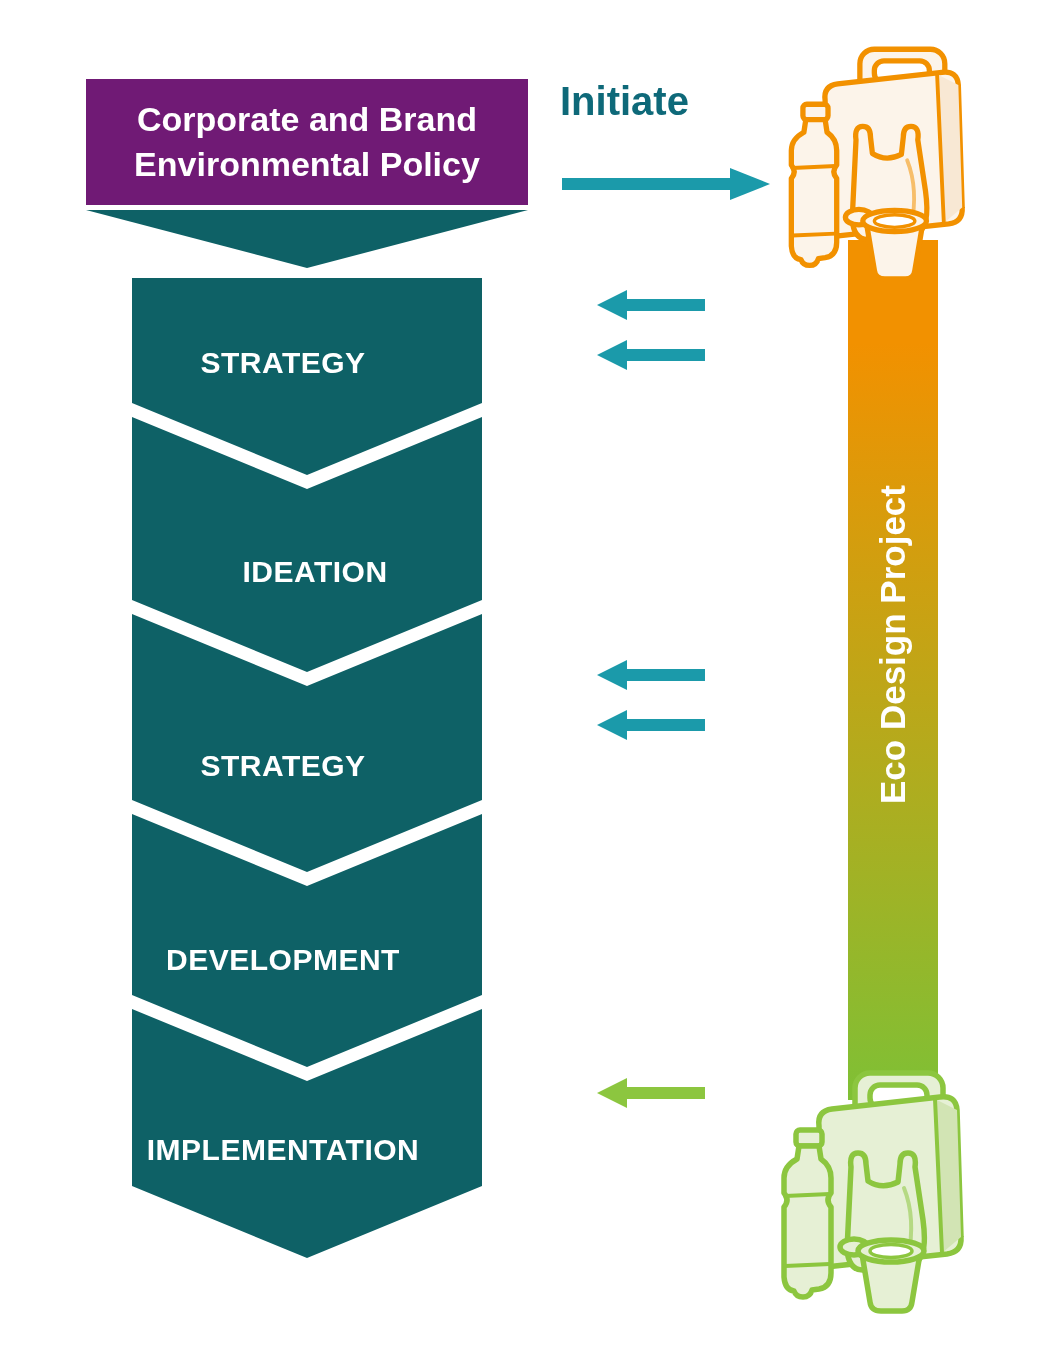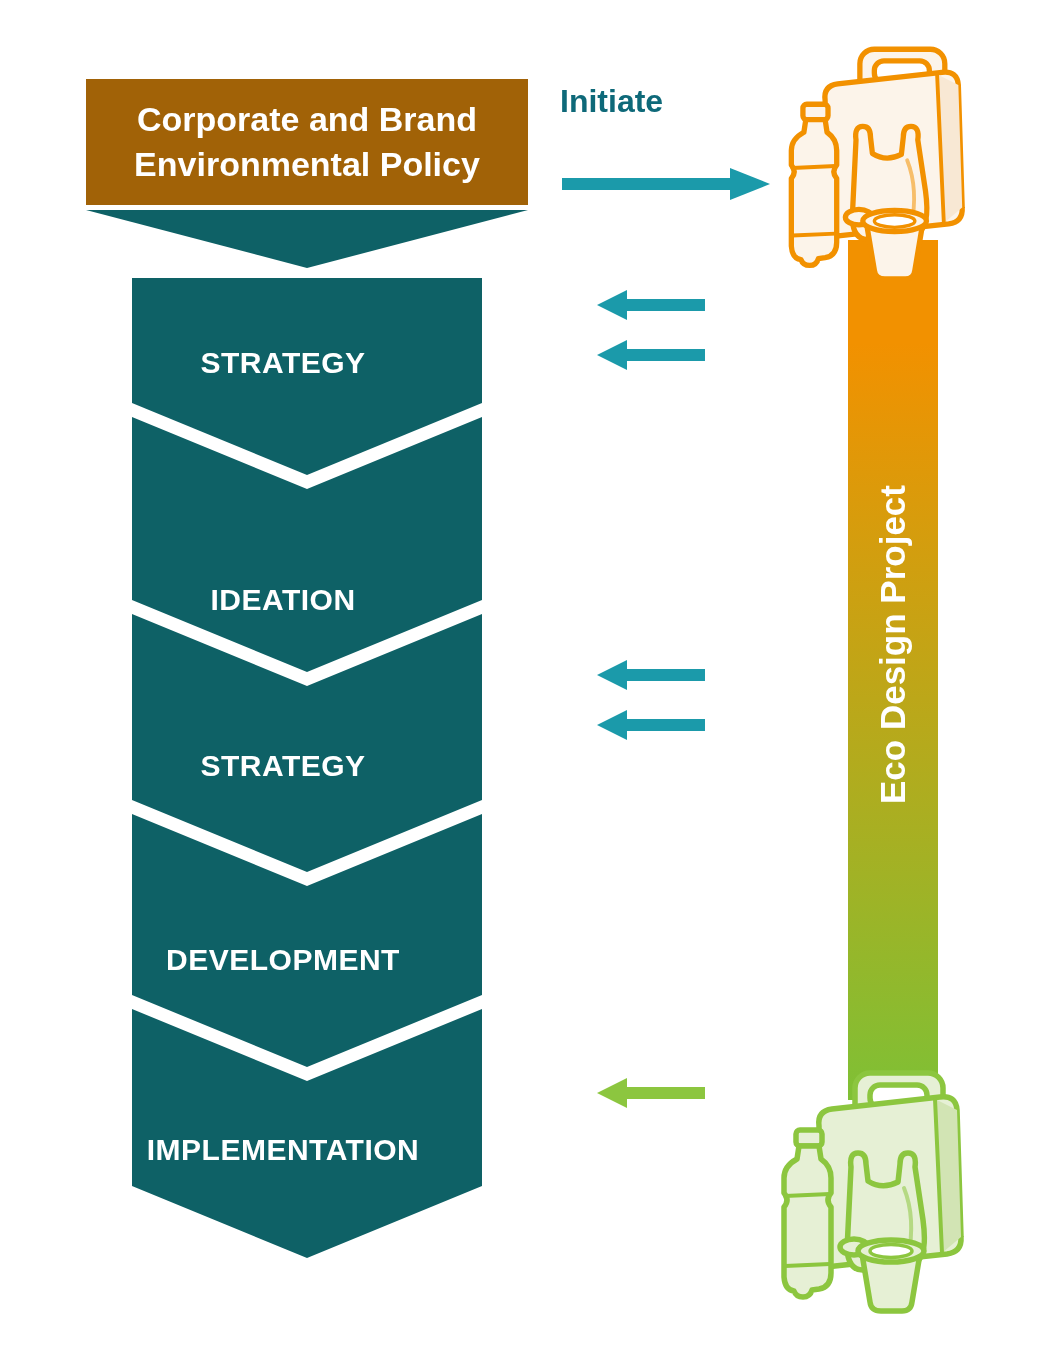--- a/index.html
+++ b/index.html
@@ -3,39 +3,39 @@
 <meta charset="utf-8">
 <style>
   html,body{margin:0;padding:0;background:#ffffff;}
   #canvas{
     position:relative;width:1056px;height:1349px;background:#ffffff;
     font-family:"Liberation Sans",sans-serif;overflow:hidden;
   }
   
   #policy-banner{
     position:absolute;left:86px;top:79px;width:442px;height:126px;
-    background:#a16207;color:#ffffff;display:flex;align-items:center;justify-content:center;
+    background:#701a75;color:#ffffff;display:flex;align-items:center;justify-content:center;
     text-align:center;font-size:34px;font-weight:700;line-height:45px;padding:0 20px;box-sizing:border-box;
   }
   #banner-arrow{position:absolute;left:86px;top:210px;width:442px;height:58px;}
   
   #chevron-band{position:absolute;left:132px;top:278px;width:350px;height:990px;}
   .stage-label{
     position:absolute;left:132px;width:302px;height:40px;line-height:40px;
     text-align:center;color:#ffffff;font-size:30px;font-weight:700;letter-spacing:0.5px;
   }
   #stage-strategy{top:343px;}
-  #stage-ideation{top:580px;}
+  #stage-ideation{top:552px;margin-left:32px;}
   #stage-concept{top:746px;}
   #stage-development{top:940px;}
   #stage-implementation{top:1130px;}
   
   #initiate-label{
     position:absolute;left:560px;top:80px;color:#0E6979;
-    font-size:32px;font-weight:700;line-height:42px;white-space:nowrap;
+    font-size:40px;font-weight:700;line-height:42px;white-space:nowrap;
   }
   .arrow{position:absolute;}
   .arrow-fill-teal{fill:#1B9AAA;}
   .arrow-fill-green{fill:#8CC63F;}
   #arrow-initiate{left:562px;top:167px;width:208px;height:34px;}
   #arrow-feedback-1{left:597px;top:289px;}
   #arrow-feedback-2{left:597px;top:339px;}
   #arrow-feedback-3{left:597px;top:659px;}
   #arrow-feedback-4{left:597px;top:709px;}
   #arrow-feedback-5{left:597px;top:1077px;}

